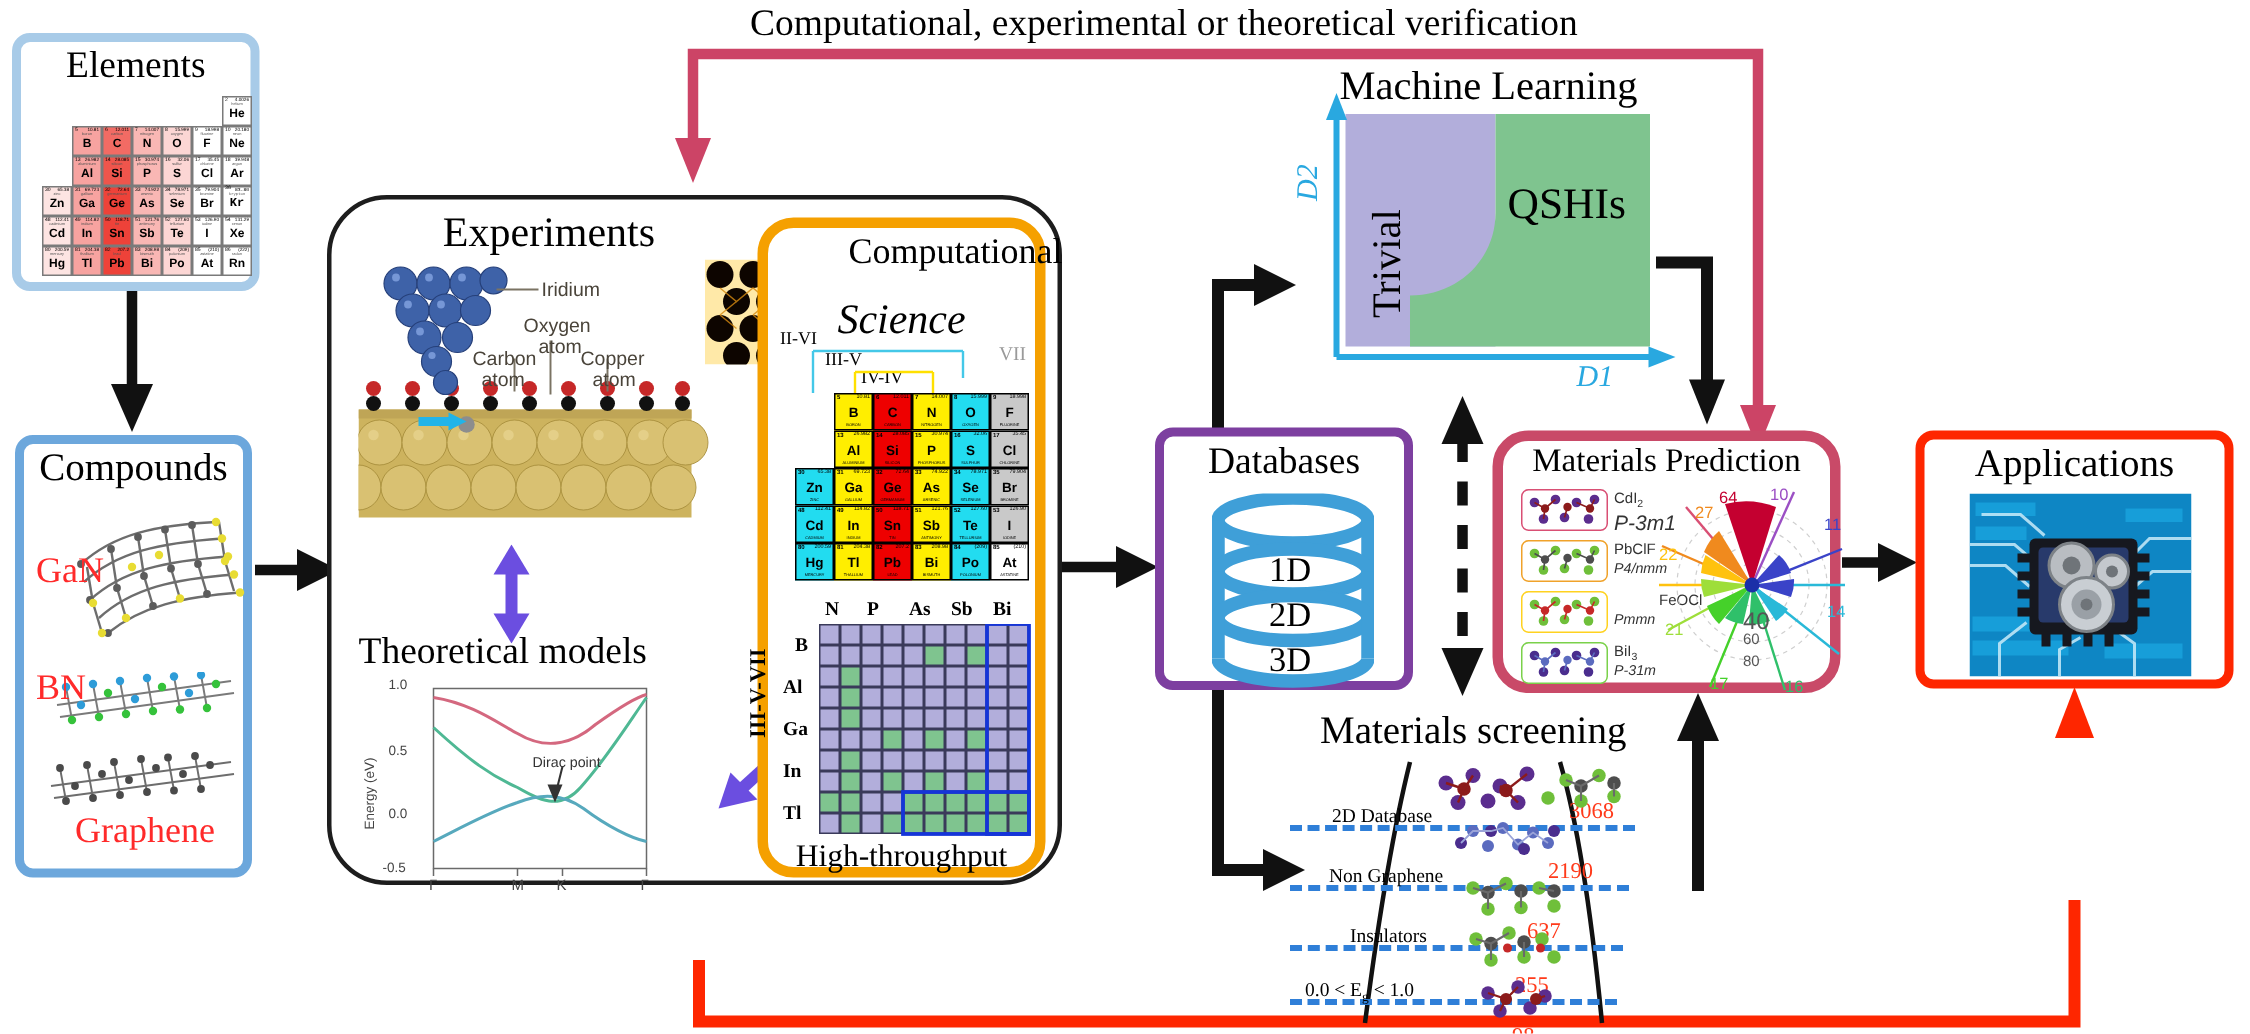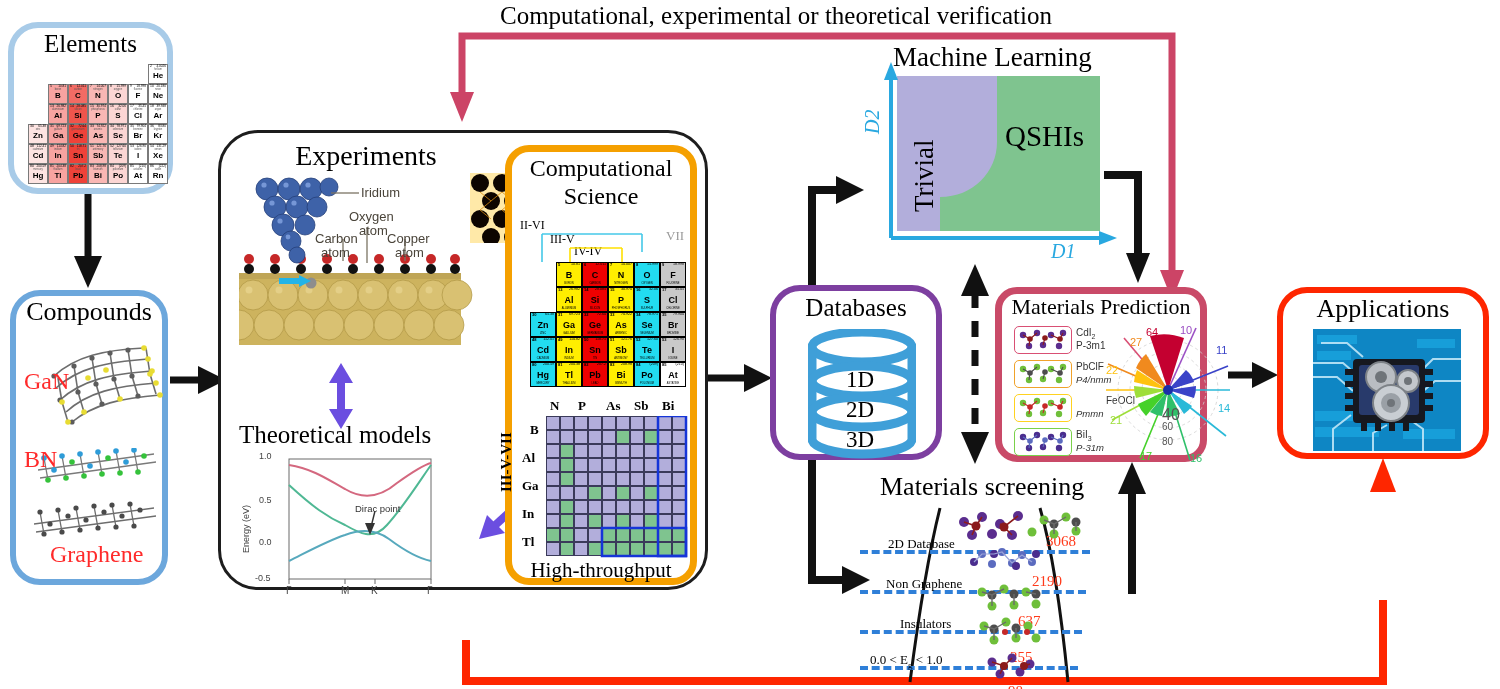--- a/index.html
+++ b/index.html
@@ -2,21 +2,21 @@
 <html><head>
 <meta charset="utf-8">
 <style>
   html,body{margin:0;padding:0;background:#ffffff;}
   body{width:1500px;height:689px;position:relative;overflow:hidden;
        font-family:"Liberation Serif",serif;color:#111;}
   .stage{position:absolute;left:0;top:0;width:1500px;height:689px;}
   .abs{position:absolute;}
 
   
-  .box{position:absolute;border-radius:30px;background:#fff;box-sizing:border-box;}
+  .box{position:absolute;border-radius:12px;background:#fff;box-sizing:border-box;}
   .box-elements{border:6px solid #a8cbe8;}
   .box-compounds{border:6px solid #6ca7dc;}
   .box-exp{border:3px solid #1d1d1d;border-radius:40px;}
   .box-comp{border:7px solid #f5a000;border-radius:24px;}
   .box-db{border:6px solid #7d3fa0;}
   .box-pred{border:7px solid #c94a68;border-radius:24px;}
   .box-app{border:6px solid #fe2600;}
 
   .panel-title{position:absolute;width:100%;text-align:center;
       font-family:"Liberation Serif",serif;color:#000;line-height:1.04;}
@@ -194,21 +194,21 @@
           <span class="mass">78.971</span>
           <span class="nm">selenium</span>
           <span class="sym">Se</span>
         </div>
         <div class="pcell" style="background: rgb(255, 255, 255); font-size: 8px;">
           <span class="num">35</span>
           <span class="mass">79.904</span>
           <span class="nm">bromine</span>
           <span class="sym">Br</span>
         </div>
-        <div class="pcell" style="background: rgb(255, 255, 255); font-size: 8px;">
+        <div class="pcell" style="background: rgb(255, 255, 255); font-size: 8px; font-family: Liberation Mono, monospace;">
           <span class="num">36</span>
           <span class="mass">83.80</span>
           <span class="nm">krypton</span>
           <span class="sym">Kr</span>
         </div>
         <div class="pcell" style="background: rgb(253, 228, 226); font-size: 8px;">
           <span class="num">48</span>
           <span class="mass">112.41</span>
           <span class="nm">cadmium</span>
           <span class="sym">Cd</span>
@@ -602,22 +602,22 @@
       <polygon points="20,66 8,46 32,46" fill="#6b4ee0"></polygon>
     </svg>
     <svg style="position:absolute;left:256px;top:340px;width:78px;height:72px;">
       <path d="M14,56 L60,14" stroke="#6b4ee0" stroke-width="8" fill="none"></path>
       <polygon points="72,4 46,10 64,28" fill="#6b4ee0"></polygon>
       <polygon points="2,66 28,60 10,42" fill="#6b4ee0"></polygon>
     </svg>
   </div>
 
   <div class="box box-comp" style="left:505px;top:145px;width:192px;height:440px;">
-    <div class="panel-title" style="top:4px;font-size:24px;">Computational</div>
-    <div class="panel-title" style="top:32px;font-size:24px;">Science</div>
+    <div class="panel-title" style="top:4px;font-size:24px;padding-left:36px;">Computational</div>
+    <div class="panel-title" style="top:47px;font-size:28px;font-style:italic;">Science</div>
 
     <div class="t" style="left:8px;top:66px;font-size:12px;">II-VI</div>
     <div class="t" style="left:38px;top:80px;font-size:12px;">III-V</div>
     <div class="t" style="left:62px;top:92px;font-size:12px;">IV-IV</div>
     <div class="t" style="left:154px;top:76px;font-size:13px;color:#9a9a9a;">VII</div>
 
     <svg style="position:absolute;left:0;top:60px;width:192px;height:70px;">
       <path d="M30,22 L30,50" stroke="#44c8e8" stroke-width="1.6" fill="none"></path>
       <path d="M30,22 L130,22" stroke="#44c8e8" stroke-width="1.6" fill="none"></path>
       <path d="M130,22 L130,40" stroke="#44c8e8" stroke-width="1.6" fill="none"></path>
@@ -990,21 +990,21 @@
     <div class="t" style="left:70px;top:76px;font-size:23px;">1D</div>
     <div class="t" style="left:70px;top:106px;font-size:23px;">2D</div>
     <div class="t" style="left:70px;top:136px;font-size:23px;">3D</div>
   </div>
 
   <svg class="arrow-svg" style="left:1090px;top:450px;width:80px;height:150px;">
     <path d="M42,144 L42,40" stroke="#111" stroke-width="8" fill="none"></path>
     <polygon points="42,12 28,44 56,44" fill="#111"></polygon>
   </svg>
 
-  <div class="box box-pred" style="left:995px;top:287px;width:212px;height:175px;border-radius:22px;">
+  <div class="box box-pred" style="left:995px;top:287px;width:232px;height:175px;">
     <div class="panel-title" style="top:2px;font-size:22px;">Materials Prediction</div>
 
     <div id="pred-structures" style="position:absolute;left:12px;top:32px;width:80px;height:136px;">
         <div style="position: absolute; left: 0px; top: 0px; width: 58px; height: 28px; border: 1.6px solid rgb(217, 79, 116); border-radius: 5px; box-sizing: border-box; overflow: hidden; background: rgb(255, 255, 255);"><svg style="width:56px;height:26px;">
             <g fill="#5b2d8e">
               <circle cx="8" cy="8" r="3.2"></circle>
               <circle cx="22" cy="6" r="3.2"></circle>
               <circle cx="36" cy="8" r="3.2"></circle>
               <circle cx="48" cy="6" r="3.2"></circle>
               <circle cx="14" cy="19" r="3.2"></circle>
@@ -1017,21 +1017,21 @@
               <circle cx="45" cy="12" r="2.8"></circle>
             </g>
             <g stroke="#8c1b1b" stroke-width="1.1" fill="none">
               <path d="M8,8 L15,12 L22,6"></path>
               <path d="M15,12 L14,19"></path>
               <path d="M30,11 L28,18"></path>
               <path d="M36,8 L45,12 L48,6"></path>
             </g>
           </svg></div>
         <div class="t sans" style="left: 62px; top: 1px; font-size: 10px; color: rgb(51, 51, 51);">CdI<sub style="font-size:7px;">2</sub></div>
-        <div class="t sans" style="left: 62px; top: 14px; font-size: 10px; color: rgb(51, 51, 51);">P-3m1</div>
+        <div class="t sans" style="left: 62px; top: 14px; font-size: 14px; font-style: italic; color: rgb(51, 51, 51);">P-3m1</div>
         <div style="position: absolute; left: 0px; top: 34px; width: 58px; height: 28px; border: 1.6px solid rgb(240, 162, 42); border-radius: 5px; box-sizing: border-box; overflow: hidden; background: rgb(255, 255, 255);"><svg style="width:56px;height:26px;">
             <g fill="#6fbf3a">
               <circle cx="8" cy="8" r="3.2"></circle>
               <circle cx="22" cy="6" r="3.2"></circle>
               <circle cx="36" cy="8" r="3.2"></circle>
               <circle cx="48" cy="6" r="3.2"></circle>
               <circle cx="14" cy="19" r="3.2"></circle>
               <circle cx="28" cy="18" r="3.2"></circle>
               <circle cx="44" cy="19" r="3.2"></circle>
             </g>

